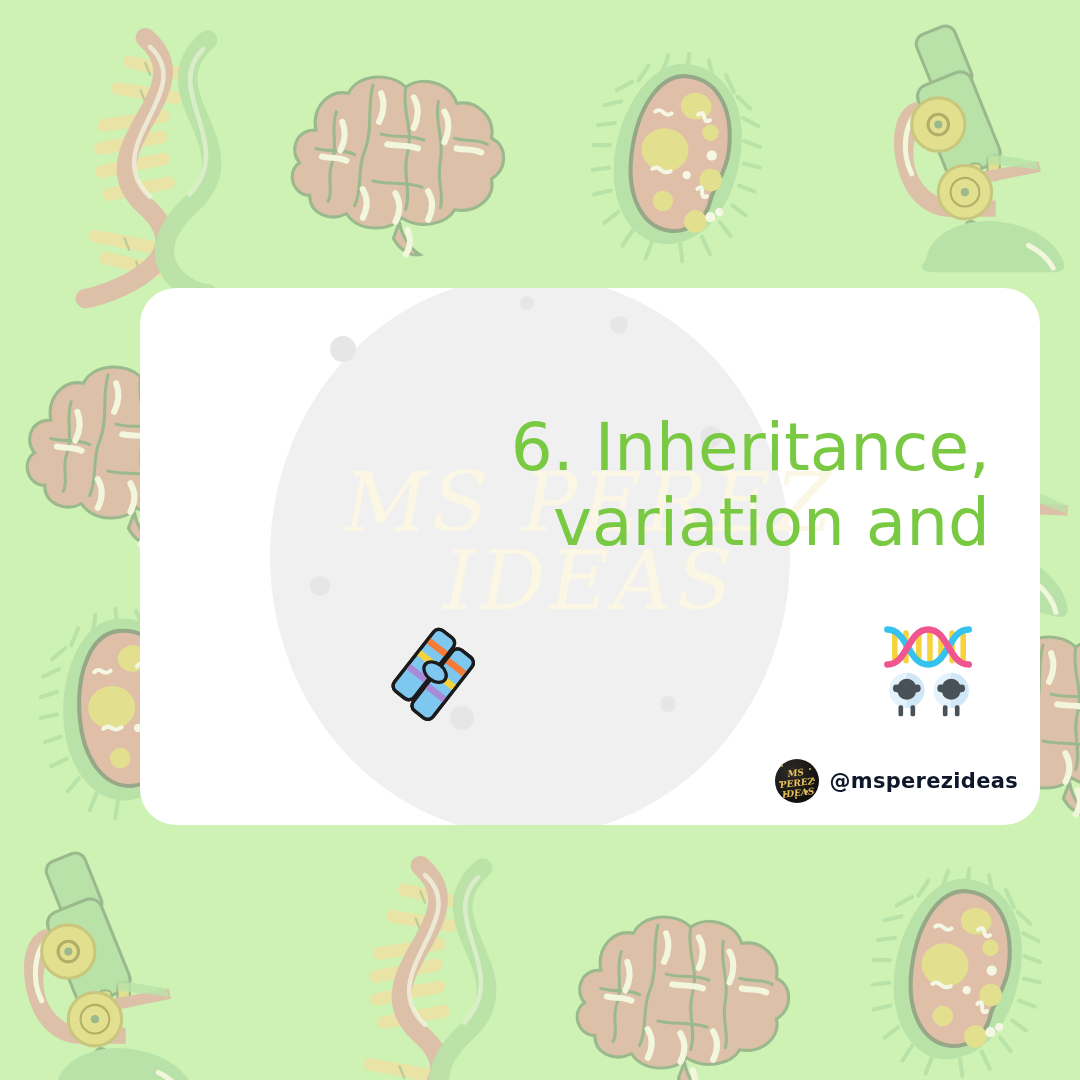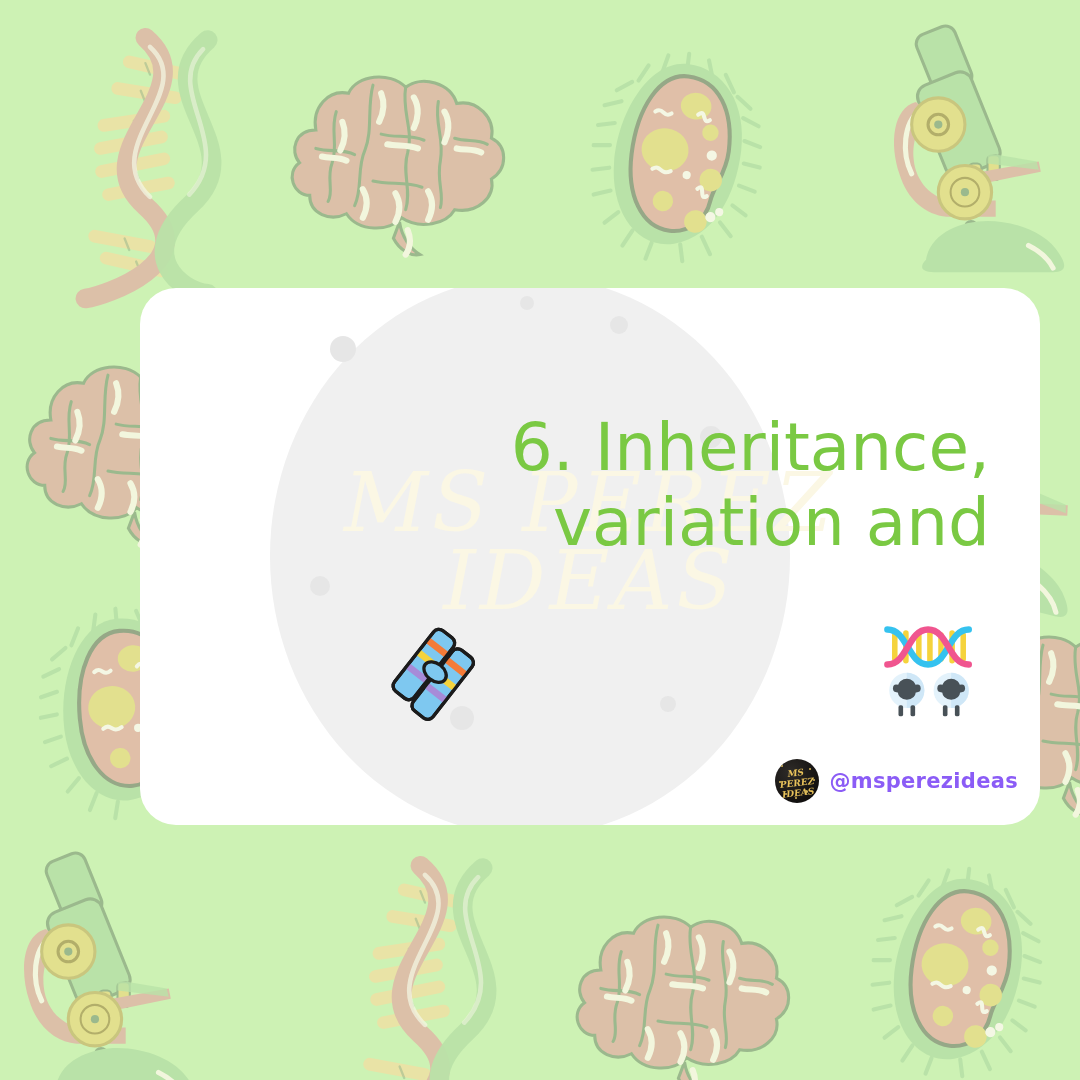--- a/index.html
+++ b/index.html
@@ -74,21 +74,21 @@
   #brand-badge .bt{
     position:absolute;left:0;right:0;top:9px;
     text-align:center;color:#e8c25a;
     font-family:"DejaVu Serif","Liberation Serif",serif;
     font-style:italic;font-weight:bold;
     font-size:9px;line-height:10px;letter-spacing:0px;
     transform:rotate(-7deg);
   }
   #brand-badge .spark{position:absolute;background:#d8b95a;border-radius:50%;}
   #handle{
-    color:#8b5cf6;font-size:21px;font-weight:bold;letter-spacing:.3px;
+    color:#0f172a;font-size:21px;font-weight:bold;letter-spacing:.3px;
     white-space:nowrap;
   }
 
   
   .sticker{position:absolute;}
 </style>
 </head>
 <body>
 
 <div id="bg-pattern">

